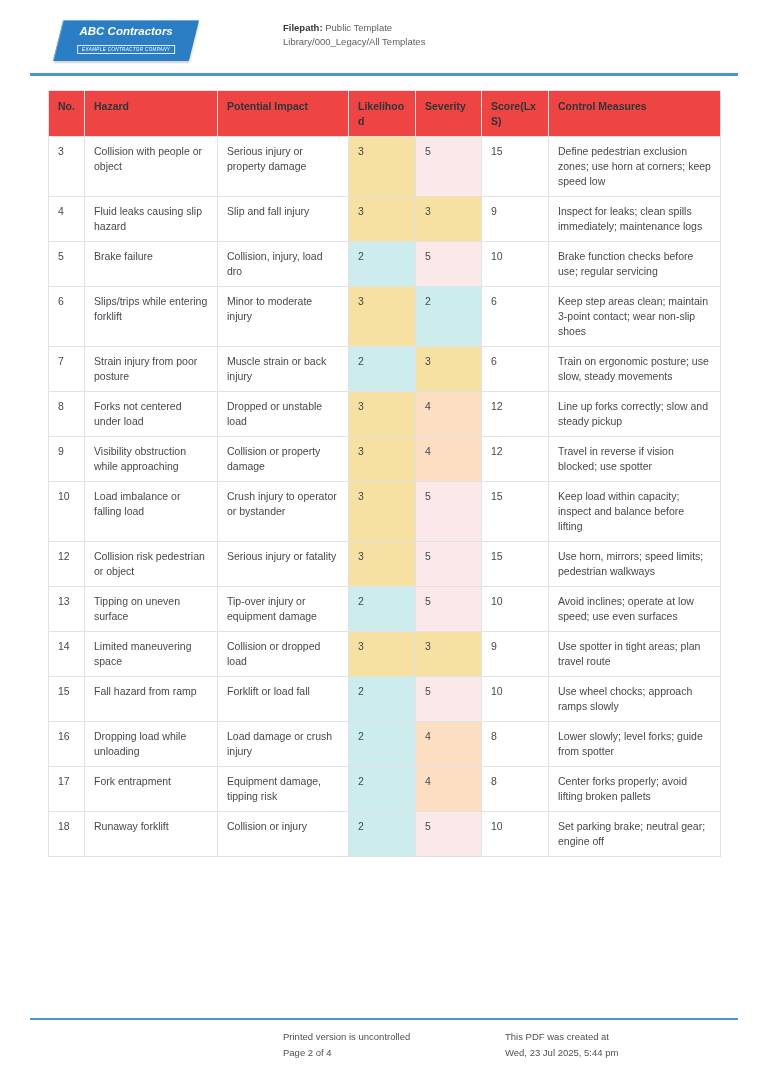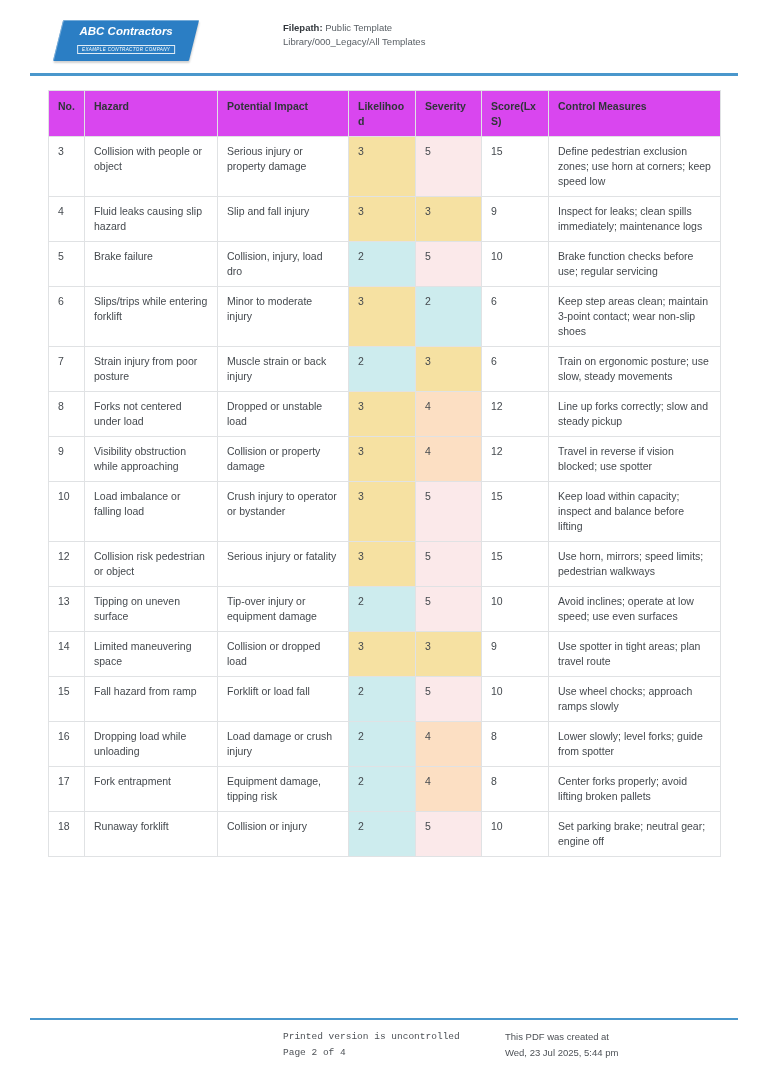--- a/index.html
+++ b/index.html
@@ -28,26 +28,26 @@
 
   
   .rule-top { height:3px; background:#4a97cc; margin:0 30px; }
   .rule-bottom { position:absolute; left:30px; right:30px; top:1018px; height:2px; background:#4a97cc; }
 
   
   .table-wrap { margin:14px 48px 0 48px; }
   table { border-collapse:collapse; width:672px; table-layout:fixed;
           font-size:10.5px; line-height:15px; color:#44494e; }
   th, td { border:1px solid #e0e2e4; padding:7px 9px; text-align:left; vertical-align:top; word-wrap:break-word; }
-  th { background:#d946ef; color:#303539; font-weight:bold; padding:8px 9px 7px 9px; }
+  th { background:#ef4444; color:#303539; font-weight:bold; padding:8px 9px 7px 9px; }
   td { background:#ffffff; }
 
   
   .footer-block { position:absolute; top:1029px; font-size:9.5px; line-height:16px; color:#4d5156; }
-  .footer-left  { left:283px;font-family:Liberation Mono, monospace; }
+  .footer-left  { left:283px; }
   .footer-right { left:505px; }
 </style>
 </head>
 <body>
 
 <div class="page">
 
   <div class="header">
     <div class="logo">
       <div class="logo-inner">

